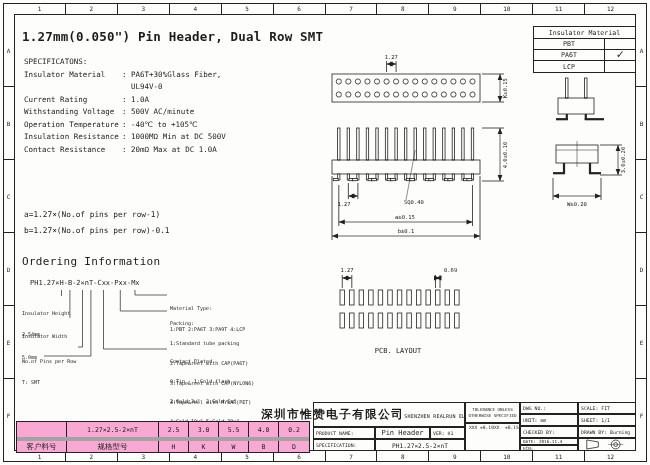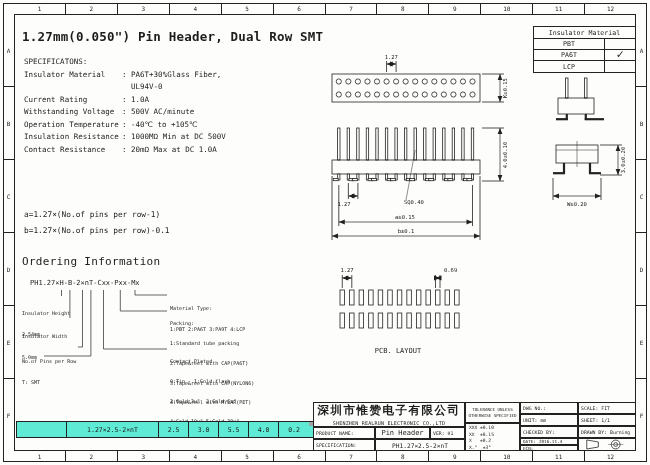--- a/index.html
+++ b/index.html
@@ -26,31 +26,31 @@
   .spec-block{position:absolute;left:24px;top:56px;width:290px}
   .spec-head{font-size:7.5px;line-height:12.5px;white-space:pre}
   .spec-row{display:flex;font-size:7.5px;line-height:12.5px;white-space:pre}
   .spec-label{width:98px;flex:none}
   .formula{position:absolute;left:24px;font-size:7.8px;white-space:pre}
   .ord-head{position:absolute;left:22px;top:255px;font-size:11px;letter-spacing:.3px;white-space:pre}
   .part-number{position:absolute;left:30px;top:279px;font-size:7px;white-space:pre}
   .olabel{position:absolute;font-size:5px;line-height:7px;white-space:pre}
   .olabel.sm{line-height:6.6px}
   .draw-layer{position:absolute;left:0;top:0;pointer-events:none}
-  .ptable{position:absolute;left:16px;top:421px;display:flex;flex-direction:row;border:1px solid #222;background:#5eead4}
+  .ptable{position:absolute;left:16px;top:421px;display:flex;flex-direction:column;border:1px solid #222;background:#f9a8d4}
   .prow{display:flex;height:15px}
   .prow + .prow{border-top:4px solid #a3a3a3}
   .pcell{border-right:1px solid #222;display:flex;align-items:center;justify-content:center;font-size:6.5px;white-space:pre}
   .pcell:last-child{border-right:none}
   .pc1{width:50px;font-size:7.5px}.pc2{width:92px}.pcn{width:30px}
   .prow:last-child .pc2{font-size:7.5px}
   .tb{position:absolute;border:1px solid #222;display:flex;align-items:center;padding:0 2px;font-size:4.8px;white-space:pre;background:#fdfdfb}
   .tb .val{margin-left:3px}
   .tb-center{justify-content:center}
-  .tb-col{flex-direction:column;justify-content:center}
+  .tb-col{flex-direction:row;justify-content:center}
   .company .cn{font-size:11.5px;font-weight:bold;letter-spacing:1.5px}
   .company .en{font-size:5px;margin-top:2px;letter-spacing:.2px}
   .tol-title{font-size:4.2px;line-height:5.5px;text-align:center}
   .tol-lines{justify-content:space-around;align-items:flex-start;padding:1px 3px}
   .tol-lines div{font-size:4.6px;line-height:6.5px}
   .big-val{font-size:7px}
   .mid-val{font-size:6.2px}
 </style>
 </head>
 <body>

